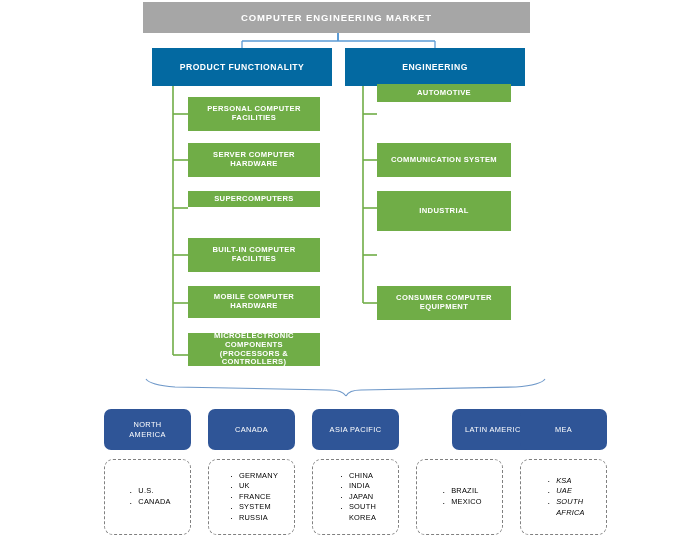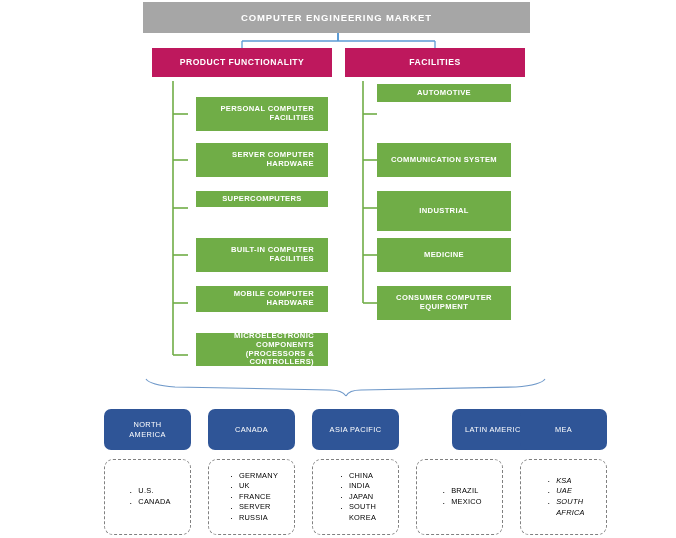--- a/index.html
+++ b/index.html
@@ -42,35 +42,35 @@
     top: 2px;
     width: 387px;
     height: 31px;
     background: #a6a6a6;
     font-size: 9.5px;
     letter-spacing: 0.9px;
   }
 
   
   .cat-box {
-    background: #be185d;
-    height: 29px;
+    background: #0369a1;
+    height: 38px;
     font-size: 8.6px;
     letter-spacing: 0.5px;
   }
   .cat-left  { left: 152px; top: 48px; width: 180px; }
   .cat-right { left: 345px; top: 48px; width: 180px; }
 
   
   .leaf {
     background: #70ad47;
     font-size: 7.6px;
     letter-spacing: 0.35px;
   }
-  .leaf-left  { left: 196px; width: 132px; text-align: right; }
+  .leaf-left  { left: 188px; width: 132px; }
   .leaf-right { left: 377px; width: 134px; }
 
   
   .region-head {
     position: absolute;
     box-sizing: border-box;
     background: #2f5597;
     border-radius: 7px;
     height: 41px;
     width: 87px;
@@ -157,54 +157,53 @@
     <path d="M363,303 L377,303" stroke="#70ad47" stroke-width="1.6" fill="none"></path>
 
     <path d="M146,379 Q150,385 175,387 L330,390 Q342,390 346,396" stroke="#4a7ebb" stroke-width="1.1" fill="none" opacity="0.8"></path>
     <path d="M545,379 Q541,385 516,387 L361,390 Q349,390 346,396" stroke="#4a7ebb" stroke-width="1.1" fill="none" opacity="0.8"></path>
   </svg>
 
   <div class="box title-bar">COMPUTER ENGINEERING MARKET</div>
 
   <div class="box cat-box cat-left">PRODUCT FUNCTIONALITY</div>
 
-  <div class="box cat-box cat-right">FACILITIES</div>
+  <div class="box cat-box cat-right">ENGINEERING</div>
 
   <div class="box leaf leaf-left" style="top:97px;  height:34px;">PERSONAL COMPUTER FACILITIES</div>
   <div class="box leaf leaf-left" style="top:143px; height:34px;">SERVER COMPUTER HARDWARE</div>
   <div class="box leaf leaf-left" style="top:191px; height:16px;">SUPERCOMPUTERS</div>
   <div class="box leaf leaf-left" style="top:238px; height:34px;">BUILT-IN COMPUTER FACILITIES</div>
-  <div class="box leaf leaf-left" style="top:286px; height:26px;">MOBILE COMPUTER HARDWARE</div>
+  <div class="box leaf leaf-left" style="top:286px; height:32px;">MOBILE COMPUTER HARDWARE</div>
   <div class="box leaf leaf-left" style="top:333px; height:33px;">MICROELECTRONIC COMPONENTS (PROCESSORS &amp; CONTROLLERS)</div>
 
   <div class="box leaf leaf-right" style="top:84px;  height:18px;">AUTOMOTIVE</div>
   <div class="box leaf leaf-right" style="top:143px; height:34px;">COMMUNICATION SYSTEM</div>
   <div class="box leaf leaf-right" style="top:191px; height:40px;">INDUSTRIAL</div>
-  <div class="box leaf leaf-right" style="top:238px; height:34px;">MEDICINE</div>
   <div class="box leaf leaf-right" style="top:286px; height:34px;">CONSUMER COMPUTER EQUIPMENT</div>
 
   <div class="region-head" style="left: 104px; top: 409px; white-space: pre-line;">NORTH
 AMERICA</div>
   <div class="region-head" style="left: 208px; top: 409px; white-space: pre-line;">CANADA</div>
   <div class="region-head" style="left: 312px; top: 409px; white-space: pre-line;">ASIA PACIFIC</div>
   <div class="region-head" style="left: 416px; top: 409px; white-space: pre-line; margin-left: 36px;">LATIN AMERICA</div>
   <div class="region-head" style="left: 520px; top: 409px; white-space: pre-line;">MEA</div>
 
   <div class="region-body" style="left:104px;">
     <ul>
         <li>U.S.</li>
         <li>CANADA</li>
       </ul>
   </div>
   <div class="region-body" style="left:208px;">
     <ul>
         <li>GERMANY</li>
         <li>UK</li>
         <li>FRANCE</li>
-        <li>SERVER</li>
+        <li>SYSTEM</li>
         <li>RUSSIA</li>
       </ul>
   </div>
   <div class="region-body" style="left:312px;">
     <ul>
         <li>CHINA</li>
         <li>INDIA</li>
         <li>JAPAN</li>
         <li>SOUTH
 KOREA</li>

